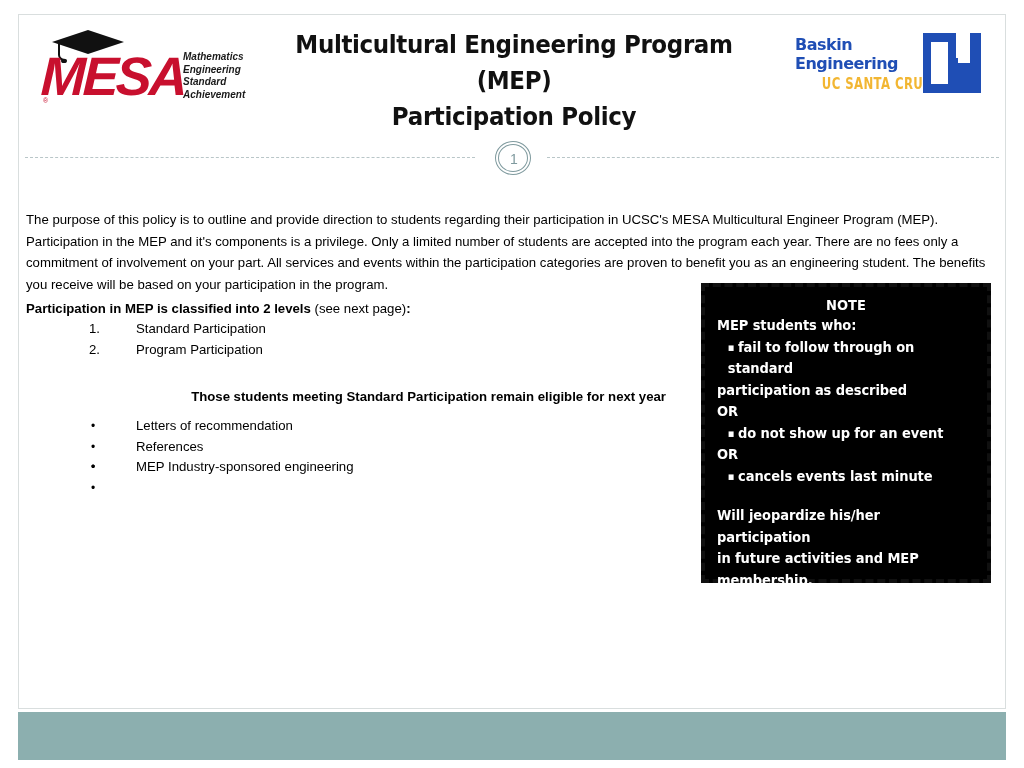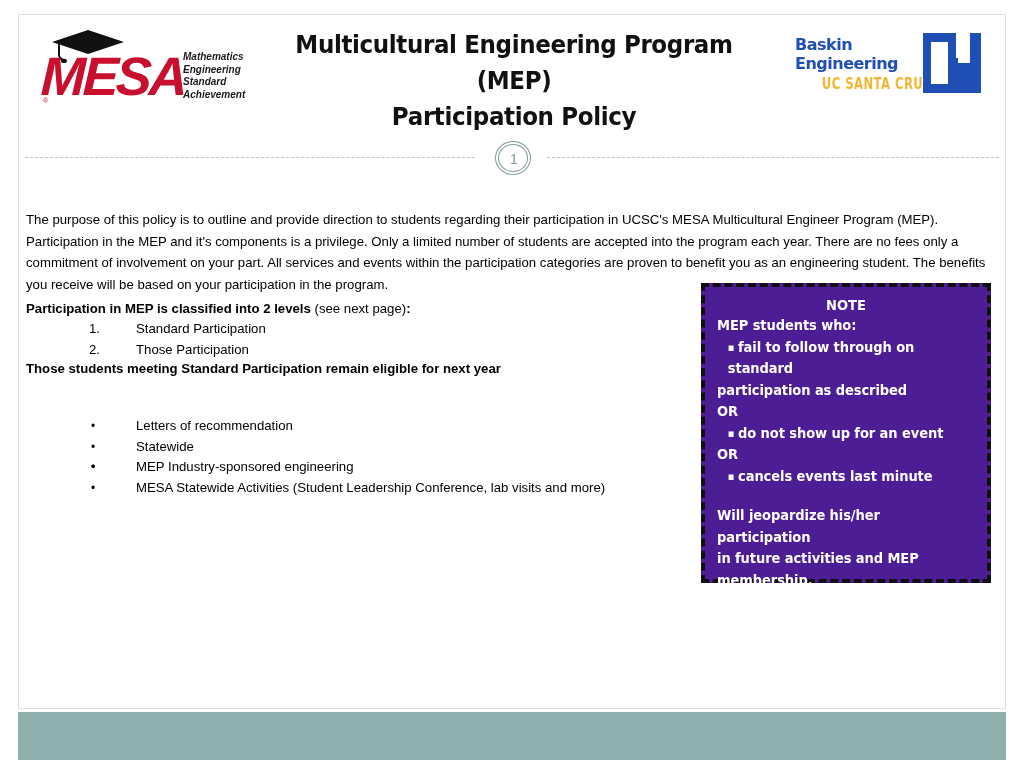--- a/index.html
+++ b/index.html
@@ -257,31 +257,31 @@
   }
   ul.bullet-list li .marker {
     position: absolute;
     left: 65px;
     top: 0;
     width: 24px;
     text-align: left;
     font-size: 12px;
   }
 
-  #standard-line { position: absolute; left: 7px; top: 184px; width: 640px; }
+  #standard-line { position: absolute; left: 7px; top: 212px; width: 640px; text-align: right; }
   #active-block  { position: absolute; left: 7px; top: 241px; width: 680px; }
 
   
   #note-box {
     position: absolute;
     left: 682px;
     top: 108px;
     width: 290px;
     height: 300px;
-    background: #4c1d95;
+    background: #000000;
     border: 4px dashed #101010;
     box-sizing: border-box;
     padding: 8px 12px 10px 12px;
   }
   #note-title {
     text-align: center;
     color: #ffffff;
     font-family: "DejaVu Sans", sans-serif;
     font-weight: bold;
     font-size: 14.5px;
@@ -368,35 +368,35 @@
   </div>
 
   <div id="content">
 
     <p id="intro">The purpose of this policy is to outline and provide direction to students regarding their participation in UCSC's MESA Multicultural Engineer Program (MEP).   Participation in the MEP and it's components is a privilege.  Only a limited number of students are accepted into the program each year.  There are no fees only a commitment of involvement on your part.  All services and events within the participation categories are proven to benefit you as an engineering student. The benefits you receive will be based on your participation in the program.</p>
 
     <div id="levels-block">
       <div class="lead"><span>Participation in MEP is classified into 2 levels </span><span class="plain">(see next page)</span><span>:</span></div>
       <ol class="num-list">
         <li><span class="marker">1.</span><span>Standard Participation</span></li>
-        <li><span class="marker">2.</span><span>Those Participation</span></li>
+        <li><span class="marker">2.</span><span>Program Participation</span></li>
       </ol>
     </div>
 
     <div id="standard-line">
       <div class="lead">Those students meeting Standard Participation remain eligible for next year</div>
     </div>
 
     <div id="active-block">
       <ul class="bullet-list">
         <li><span class="marker">•</span><span>Letters of recommendation</span></li>
-        <li><span class="marker">•</span><span>Statewide</span></li>
+        <li><span class="marker">•</span><span>References</span></li>
         <li><span class="marker">•</span></li>
         <li><span class="marker">•</span><span>MEP Industry-sponsored engineering</span></li>
-        <li><span class="marker">•</span><span>MESA Statewide Activities (Student Leadership Conference, lab visits and more)</span></li>
+        <li><span class="marker">•</span></li>
       </ul>
     </div>
 
     <div id="note-box">
       <div id="note-title">NOTE</div>
       <div class="note-line">MEP students who:</div>
       <div class="note-line bulleted"><span class="sq">▪</span><span>fail to follow through on standard</span></div>
       <div class="note-line">participation as described</div>
       <div class="note-line">OR</div>
       <div class="note-line bulleted"><span class="sq">▪</span><span>do not show up for an event</span></div>

